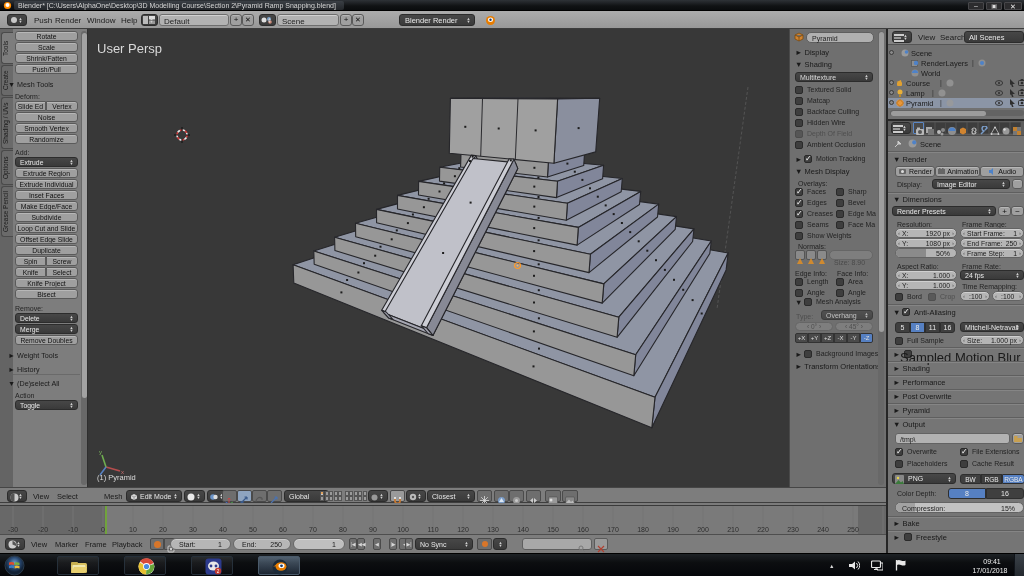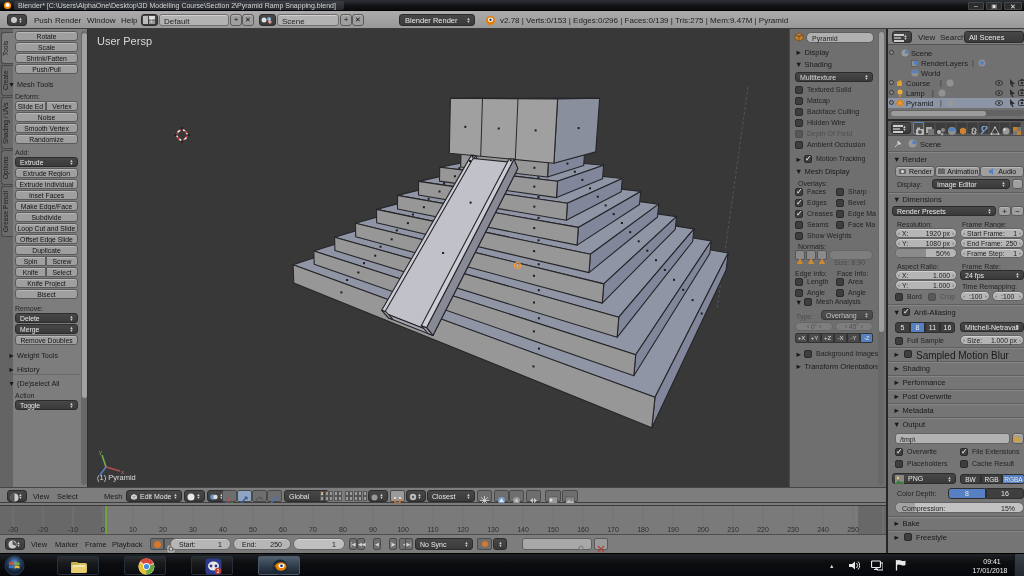--- a/index.html
+++ b/index.html
@@ -54,21 +54,20 @@
         <span style="position:absolute;left:4px;top:1.5px;color:#222;">Scene</span>
       </div>
  <div class="abs btn" style="left:340px;top:3px;width:12px;height:12px;line-height:10px;">+</div>
  <div class="abs btn" style="left:352px;top:3px;width:12px;height:12px;line-height:10px;font-size:7px;">✕</div>
  <div class="ddark abs" style="left:399px;top:3px;width:76px;height:12px;"><span style="margin-left:5px;line-height:11px;display:inline-block;font-size:7.5px;">Blender Render</span><div class="updn"></div></div>
  <svg class="abs" style="left:485px;top:4px" width="11" height="11" viewBox="0 0 11 11">
         <circle cx="5.5" cy="5.5" r="4.5" fill="#e87d00"></circle>
         <ellipse cx="5.5" cy="4.8" rx="2.6" ry="2.2" fill="#fff"></ellipse>
         <circle cx="5.5" cy="4.8" r="1.2" fill="#1c3c6e"></circle>
       </svg>
- <div class="dtxt abs" style="left:500px;top:5px;color:#1e1e1e;">v2.78 | Verts:0/153 | Edges:0/296 | Faces:0/139 | Tris:275 | Mem:9.47M | Pyramid</div>
 </div>
 
 <div class="abs" style="left:0;top:29px;width:88px;height:458px;background:#7d7d7d;overflow:hidden;border-right:1px solid #2f2f2f;">
 <div class="abs" style="left:0;top:0;width:13px;height:458px;background:#646464;"></div>
 <div class="abs" style="left:1px;top:3px;width:12px;height:32px;background:#7d7d7d;border:1px solid #4a4a4a;border-right:none;border-radius:3px 0 0 3px;"></div>
 <div class="abs" style="left:2px;top:3px;width:10px;height:32px;color:#191919;font-size:6.5px;writing-mode:vertical-rl;transform:rotate(180deg);text-align:center;">Tools</div>
 <div class="abs" style="left:1px;top:36px;width:12px;height:31px;background:#6a6a6a;border:1px solid #4a4a4a;border-right:none;border-radius:3px 0 0 3px;"></div>
 <div class="abs" style="left:2px;top:36px;width:10px;height:31px;color:#191919;font-size:6.5px;writing-mode:vertical-rl;transform:rotate(180deg);text-align:center;">Create</div>
 <div class="abs" style="left:1px;top:68px;width:12px;height:52px;background:#6a6a6a;border:1px solid #4a4a4a;border-right:none;border-radius:3px 0 0 3px;"></div>
 <div class="abs" style="left:2px;top:68px;width:10px;height:52px;color:#191919;font-size:6.5px;writing-mode:vertical-rl;transform:rotate(180deg);text-align:center;">Shading / UVs</div>
@@ -111,21 +110,21 @@
 <div class="abs" style="left:8px;top:322px;width:76px;height:9px;color:#1a1a1a;font-size:7.2px;white-space:nowrap;">► Weight Tools</div>
 <div class="abs" style="left:8px;top:336px;width:76px;height:9px;color:#1a1a1a;font-size:7.2px;white-space:nowrap;">► History</div>
 <div class="abs" style="left:8px;top:350px;width:76px;height:9px;color:#1a1a1a;font-size:7.2px;white-space:nowrap;">▼ (De)select All</div>
 <div class="abs" style="left:15px;top:363px;width:63px;height:9px;color:#242424;font-size:7px;">Action</div>
 <div class="ddark abs" style="left:15px;top:371px;width:63px;height:10px;"><span style="margin-left:4px;font-size:6.8px;line-height:9px;display:inline-block;">Toggle</span><div class="updn"></div></div>
 <div class="abs" style="left:81px;top:2px;width:6px;height:454px;background:#696969;border-radius:3px;"></div>
 <div class="abs" style="left:81.5px;top:4px;width:5px;height:365px;background:#a2a2a2;border-radius:3px;"></div>
 </div>
 
 <div class="abs" style="left:89px;top:29px;width:797px;height:458px;background:#383838;overflow:hidden;" id="vp">
- <div class="abs" style="left:8px;top:6px;font-size:11px;color:#d9d9d9;">User Persp</div>
+ <div class="abs" style="left:8px;top:12px;font-size:13px;color:#d9d9d9;">User Persp</div>
 
  <svg class="abs" style="left:0;top:0" width="797" height="458">
         <line x1="659" y1="58" x2="628" y2="280" stroke="#5a5a5a" stroke-width="0.8" stroke-dasharray="3,2"></line>
       </svg>
  <svg width="798" height="473" viewBox="0 0 798 473" style="position:absolute;left:0;top:0">
 <polygon points="204.1,235.8 566.0,368.3 639.2,224.0 378.6,178.1" fill="#8f95a4" stroke="#26262a" stroke-width="1.1" stroke-linejoin="round"></polygon>
 <polygon points="224.8,222.0 546.7,325.7 622.3,212.0 382.2,172.2" fill="#8f95a4" stroke="#26262a" stroke-width="1.1" stroke-linejoin="round"></polygon>
 <polygon points="245.6,208.2 529.8,288.2 605.0,199.9 385.9,165.9" fill="#8f95a4" stroke="#26262a" stroke-width="1.1" stroke-linejoin="round"></polygon>
 <polygon points="266.5,194.3 514.8,254.9 587.5,187.6 389.9,159.2" fill="#8f95a4" stroke="#26262a" stroke-width="1.1" stroke-linejoin="round"></polygon>
 <polygon points="287.5,180.4 501.4,225.2 569.7,175.1 394.3,151.9" fill="#8f95a4" stroke="#26262a" stroke-width="1.1" stroke-linejoin="round"></polygon>
@@ -600,29 +599,29 @@
 <div class="abs" style="left:19px;top:308px;color:#232323;font-size:7px;white-space:nowrap;">Full Sample</div>
 <div class="abs" style="left:72px;top:306px;width:64px;height:10px;background:#b5b5b5;border:1px solid #636363;border-radius:6px;box-shadow:inset 0 1px 0 rgba(255,255,255,.35);font-size:6.8px;color:#1c1c1c;">
         <span style="position:absolute;left:2px;top:1px;color:#555;font-size:6px;">‹</span>
         <span style="position:absolute;right:2px;top:1px;color:#555;font-size:6px;">›</span>
         <span style="position:absolute;left:6px;top:1px;white-space:nowrap;">Size:</span>
         <span style="position:absolute;right:6px;top:1px;white-space:nowrap;">1.000 px</span>
       </div>
 <div class="abs" style="left:0;top:318px;width:138px;height:1px;background:#5f5f5f;box-shadow:0 1px 0 #858585;"></div>
 <div class="abs" style="left:5px;top:321px;color:#191919;font-size:7.5px;">►</div>
 <div class="chk abs" style="left:16px;top:321px;"></div>
-<div class="abs" style="left:28px;top:321px;color:#191919;font-size:10px;white-space:nowrap;">Sampled Motion Blur</div>
+<div class="abs" style="left:12px;top:321px;color:#191919;font-size:13px;white-space:nowrap;">Sampled Motion Blur</div>
 <div class="abs" style="left:0;top:332px;width:138px;height:1px;background:#5f5f5f;box-shadow:0 1px 0 #858585;"></div>
 <div class="abs" style="left:5px;top:335px;color:#191919;font-size:7.5px;white-space:nowrap;">► Shading</div>
 <div class="abs" style="left:0;top:346px;width:138px;height:1px;background:#5f5f5f;box-shadow:0 1px 0 #858585;"></div>
 <div class="abs" style="left:5px;top:349px;color:#191919;font-size:7.5px;white-space:nowrap;">► Performance</div>
 <div class="abs" style="left:0;top:360px;width:138px;height:1px;background:#5f5f5f;box-shadow:0 1px 0 #858585;"></div>
 <div class="abs" style="left:5px;top:363px;color:#191919;font-size:7.5px;white-space:nowrap;">► Post Overwrite</div>
 <div class="abs" style="left:0;top:374px;width:138px;height:1px;background:#5f5f5f;box-shadow:0 1px 0 #858585;"></div>
-<div class="abs" style="left:5px;top:377px;color:#191919;font-size:7.5px;white-space:nowrap;">► Metadata</div>
+<div class="abs" style="left:5px;top:377px;color:#191919;font-size:7.5px;white-space:nowrap;">► Pyramid</div>
 <div class="abs" style="left:0;top:388px;width:138px;height:1px;background:#5f5f5f;box-shadow:0 1px 0 #858585;"></div>
 <div class="abs" style="left:5px;top:391px;color:#191919;font-size:7.5px;white-space:nowrap;">▼ Output</div>
 <div class="abs" style="left:7px;top:404px;width:115px;height:11px;background:#b2b2b2;border:1px solid #636363;border-radius:3px;font-size:7px;">
         <span style="position:absolute;left:4px;top:1.5px;color:#222;">/tmp\</span>
       </div>
 <div class="abs btn" style="left:124px;top:404px;width:12px;height:11px;"><svg width="8" height="7" style="margin:1px">
           <path d="M0 2 L0 7 L8 7 L8 3 L4 3 L3 2 Z M0 2 L0 1 L3 1 L4 2" fill="#c8a050"></path>
         </svg></div>
 <div class="chk on abs" style="left:7px;top:419px;"></div>
 <div class="abs" style="left:19px;top:419px;color:#232323;font-size:7px;white-space:nowrap;">Overwrite</div>

